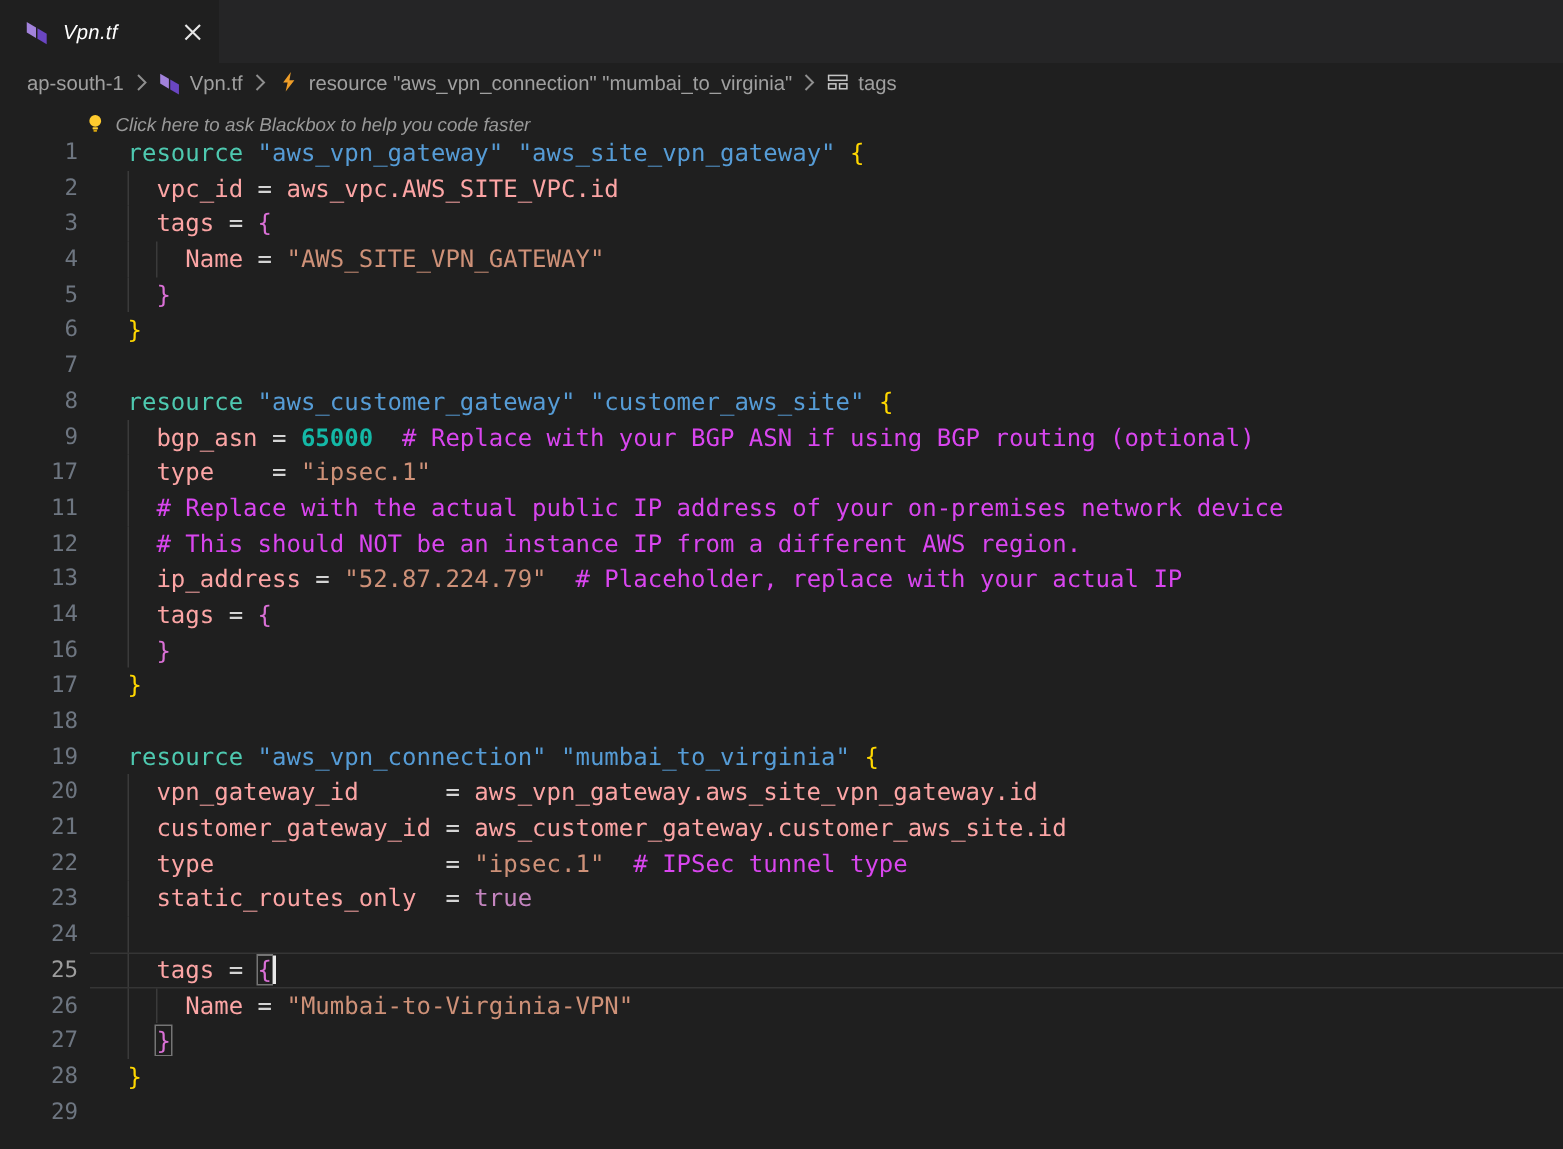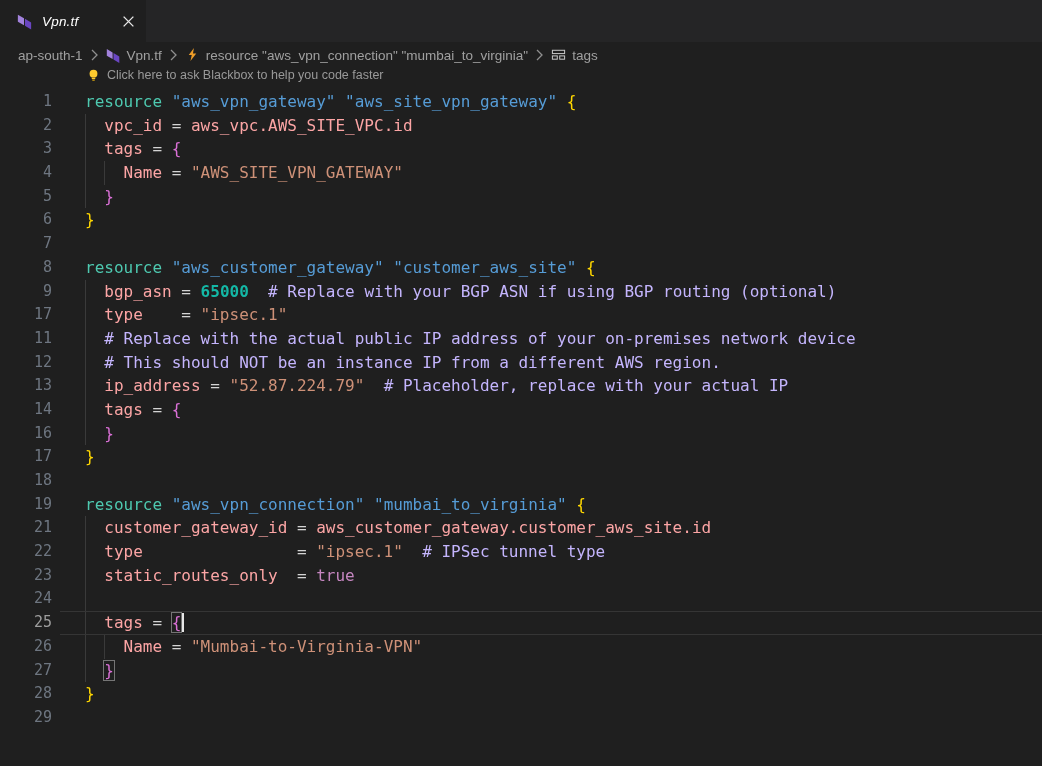--- a/index.html
+++ b/index.html
@@ -23,21 +23,21 @@
   
   .breadcrumbs {
     height:26px; display:flex; align-items:center; padding-left:18px;
     color:#a0a0a0; font-size:13.5px; white-space:nowrap;
   }
   .crumb { display:flex; align-items:flex-end; gap:5px; cursor:pointer; }
   .crumb-sep { margin:0 7px; display:flex; align-items:center; }
   .bc-icon { width:16px; height:16px; display:flex; }
 
   
-  .hint-row { height:22px; display:flex; align-items:flex-start; padding-left:86px; gap:6px; cursor:pointer; }
+  .hint-row { height:22px; display:flex; align-items:flex-end; padding-left:56px; gap:6px; cursor:pointer;font-style:italic; }
   .hint-text { color:#999999; font-size:12.5px; }
   .bulb { width:15px; height:15px; display:flex; }
 
   
   .editor {
     position:relative; height:676px; overflow:hidden;
     font-family:"DejaVu Sans Mono", monospace;
     font-size:16px; line-height:23.7px;
   }
   .line { display:flex; height:23.7px; position:relative; }
@@ -55,21 +55,21 @@
   .guide { position:absolute; top:0; bottom:0; width:1px; background:#3a3a3a; }
 
   
   .kw   { color:#4EC9B0; }
   .typ  { color:#569CD6; }
   .prop { color:#fca5a5; }
   .op   { color:#d4d4d4; }
   .str  { color:#CE9178; }
   .num  { color:#14b8a6;font-weight:bold; }
   .bool { color:#C586C0; }
-  .com  { color:#c4b5fd;margin-top:32px; }
+  .com  { color:#d946ef;margin-top:32px; }
   .b1   { color:#FFD700; }
   .b2   { color:#DA70D6; }
   .txt  { color:#cccccc; }
   .boxed { box-shadow:0 0 0 1px #757575; }
   .cursor {
     display:inline-block; width:2px; height:19px; background:#e8e8e8;
     vertical-align:-4px; margin-left:1px;
   }
 </style>
 </head>
@@ -221,20 +221,24 @@
       </div>
       <div class="line">
         <div class="ln">18</div>
         <div class="code"></div>
       </div>
       <div class="line">
         <div class="ln">19</div>
         <div class="code"><span class="kw">resource</span><span class="txt"> </span><span class="typ">"aws_vpn_connection"</span><span class="txt"> </span><span class="typ">"mumbai_to_virginia"</span><span class="txt"> </span><span class="b1">{</span></div>
       </div>
       <div class="line">
+        <div class="ln">20</div>
+        <div class="code"><span class="guide" style="left: 0ch;"></span><span class="txt">  </span><span class="prop">vpn_gateway_id</span><span class="op">      = </span><span class="prop">aws_vpn_gateway.aws_site_vpn_gateway.id</span></div>
+      </div>
+      <div class="line">
         <div class="ln">21</div>
         <div class="code"><span class="guide" style="left: 0ch;"></span><span class="txt">  </span><span class="prop">customer_gateway_id</span><span class="op"> = </span><span class="prop">aws_customer_gateway.customer_aws_site.id</span></div>
       </div>
       <div class="line">
         <div class="ln">22</div>
         <div class="code"><span class="guide" style="left: 0ch;"></span><span class="txt">  </span><span class="prop">type</span><span class="op">                = </span><span class="str">"ipsec.1"</span><span class="txt">  </span><span class="com"># IPSec tunnel type</span></div>
       </div>
       <div class="line">
         <div class="ln">23</div>
         <div class="code"><span class="guide" style="left: 0ch;"></span><span class="txt">  </span><span class="prop">static_routes_only</span><span class="op">  = </span><span class="bool">true</span></div>

